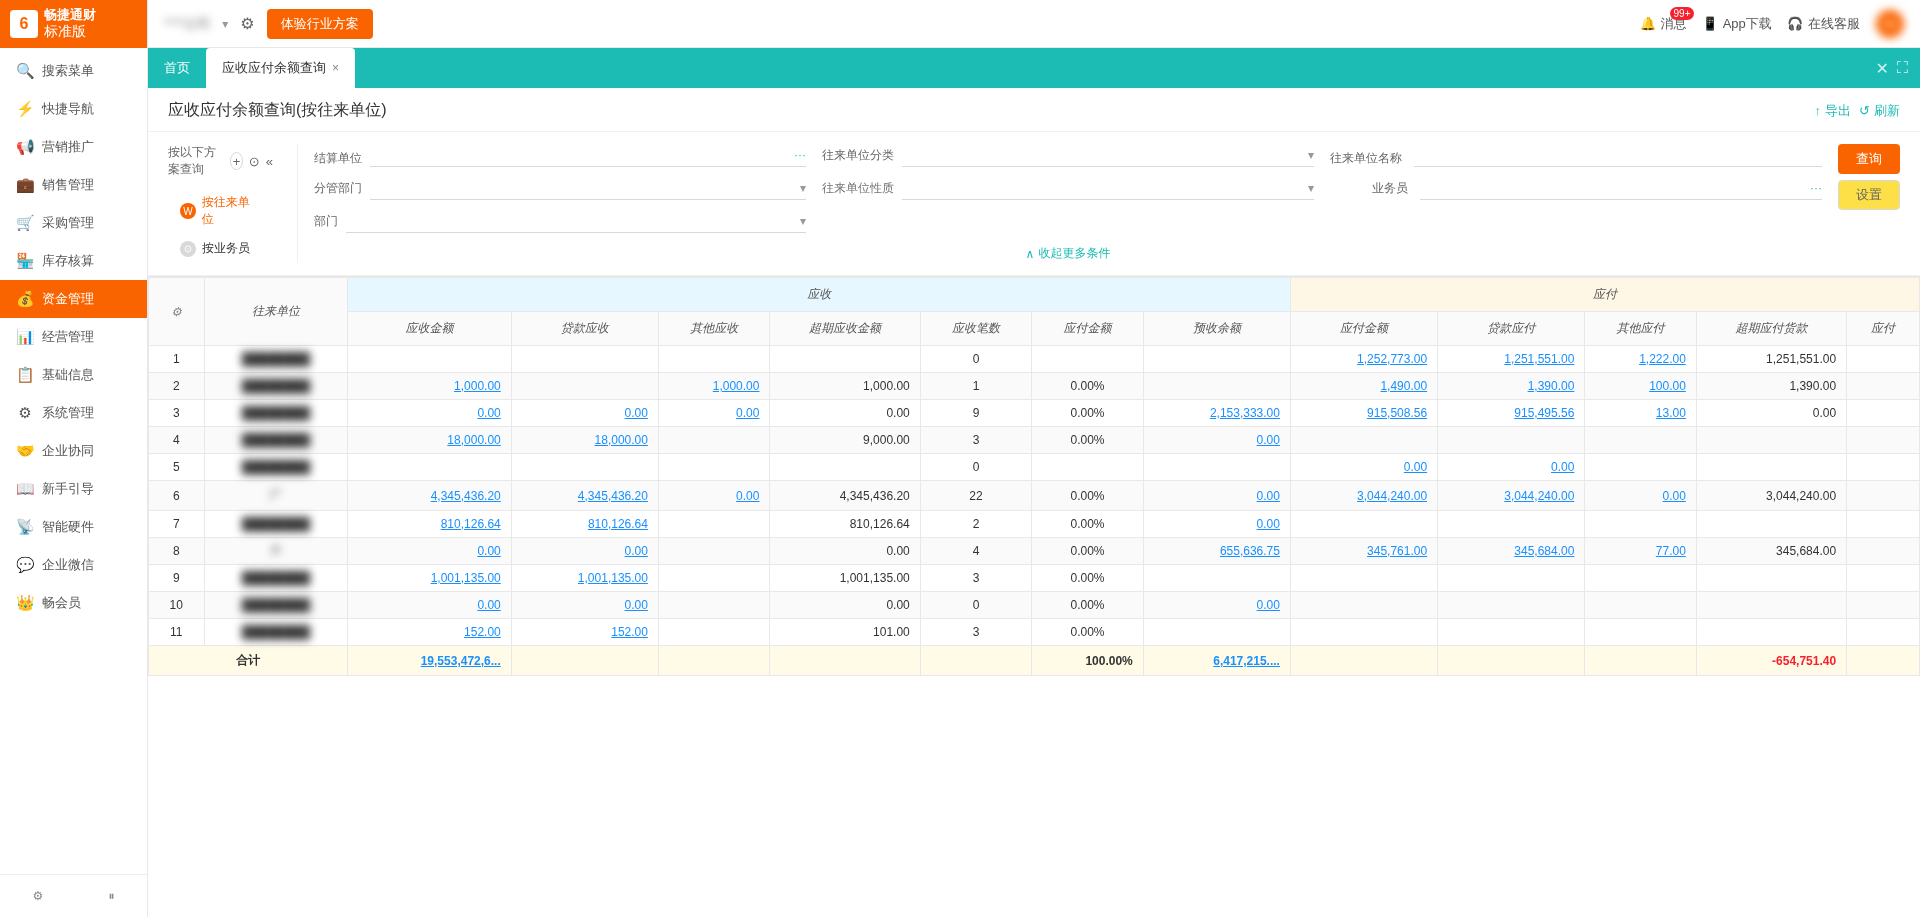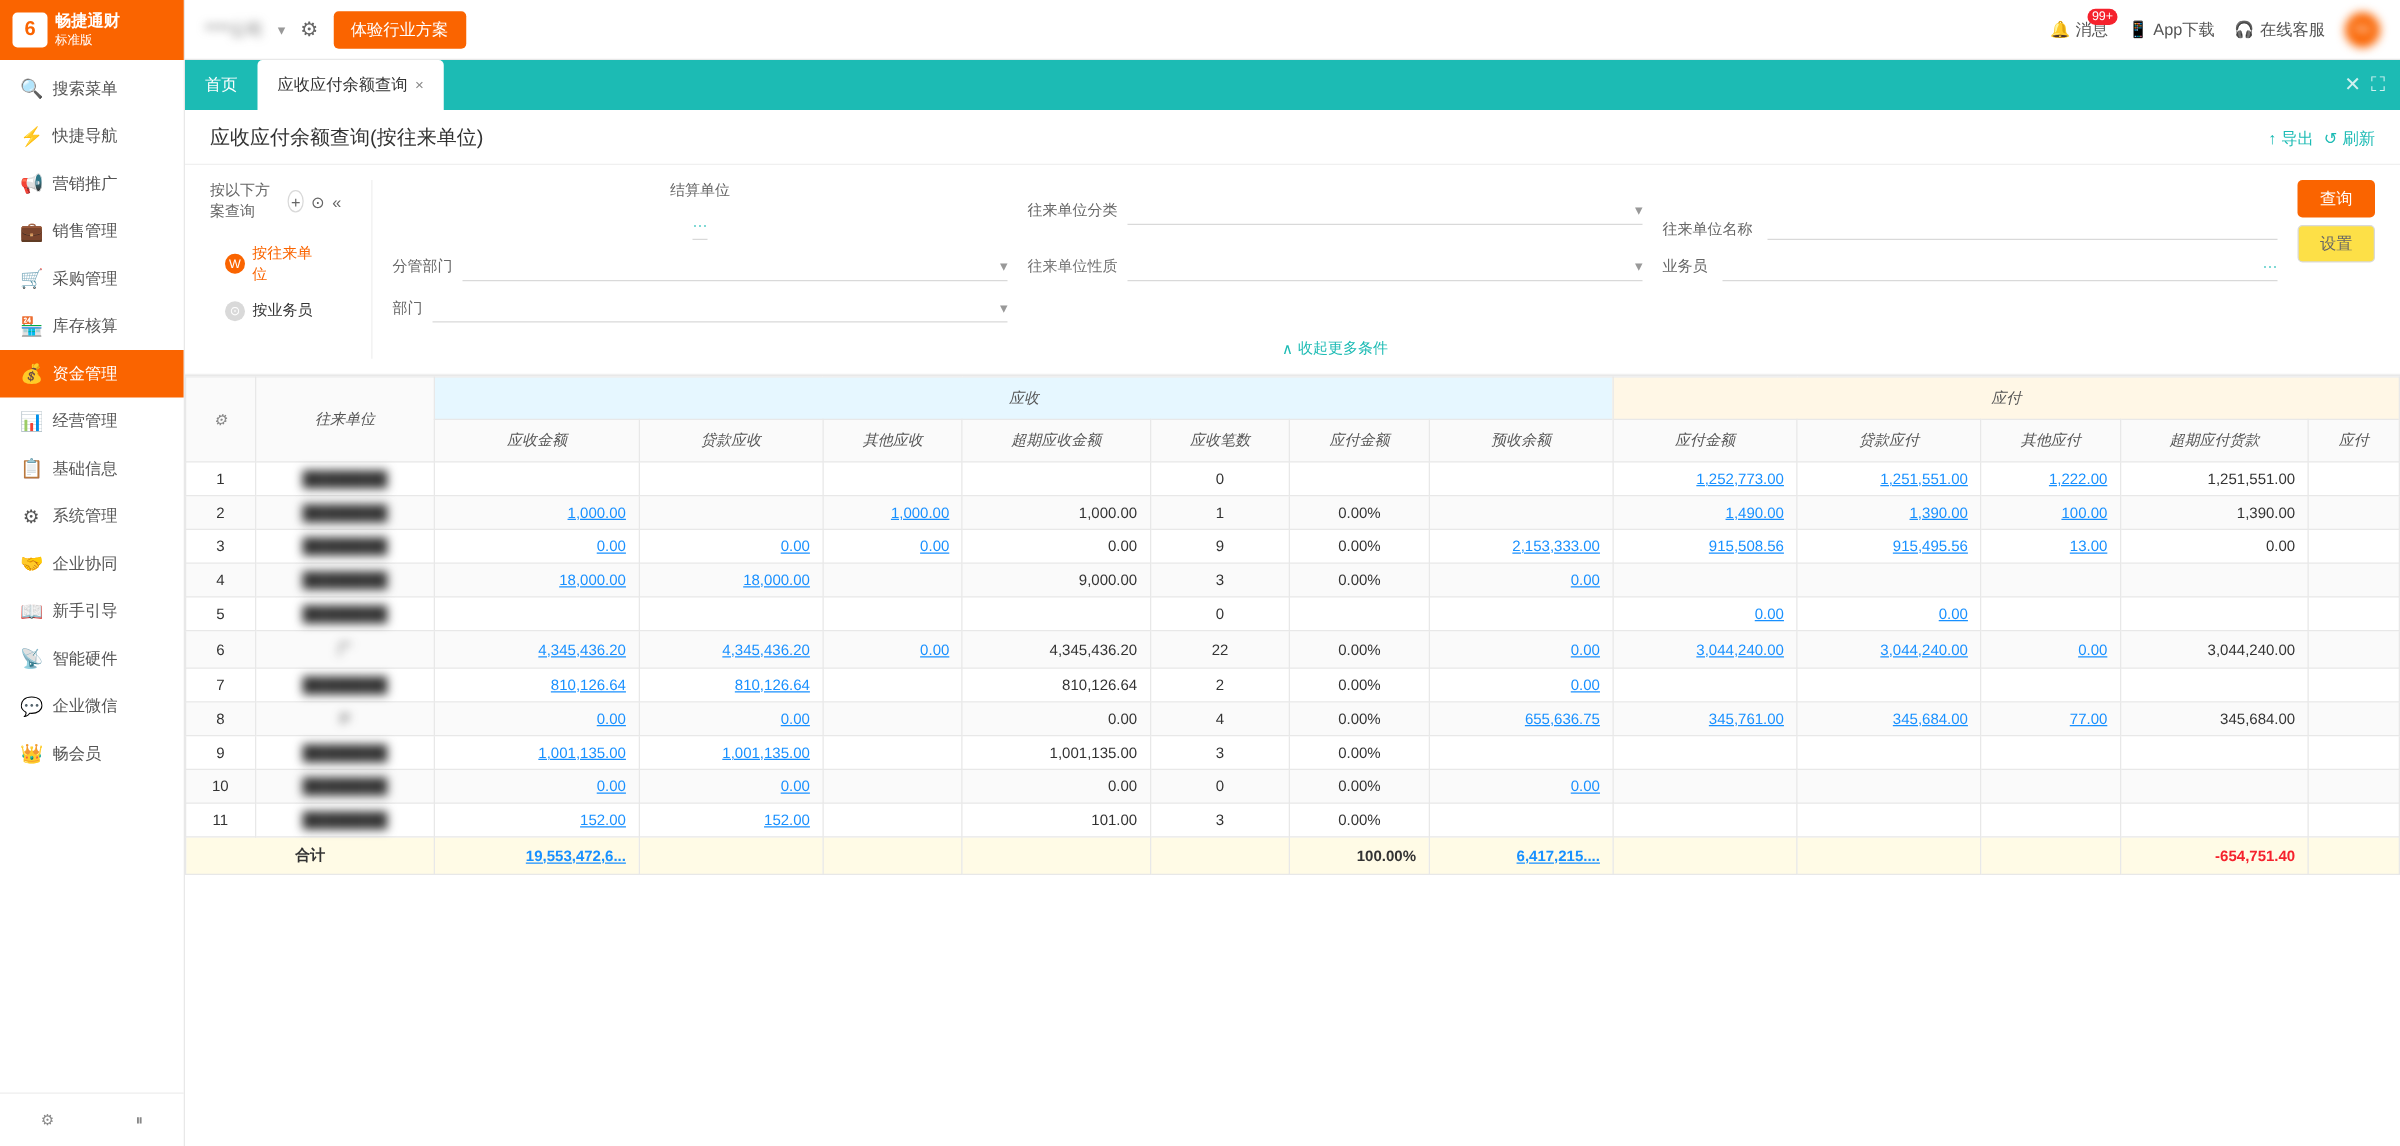--- a/index.html
+++ b/index.html
@@ -3,21 +3,21 @@
   <meta charset="utf-8">
   <style>
     * { box-sizing: border-box; margin: 0; padding: 0; }
     body { font-family: 'Microsoft YaHei', Arial, sans-serif; font-size: 12px; background: #f0f2f5; color: #333; display: flex; height: 917px; overflow: hidden; }
 
     
     .sidebar { width: 148px; background: #fff; display: flex; flex-direction: column; height: 100%; border-right: 1px solid #e8e8e8; flex-shrink: 0; }
     .sidebar-logo { background: #fa6400; padding: 8px 10px; display: flex; align-items: center; gap: 6px; height: 48px; }
     .sidebar-logo-icon { width: 28px; height: 28px; background: #fff; border-radius: 4px; display: flex; align-items: center; justify-content: center; font-size: 16px; color: #fa6400; font-weight: bold; }
     .sidebar-logo-text { color: #fff; font-size: 13px; font-weight: bold; line-height: 1.2; }
-    .sidebar-logo-badge { color: #fff; font-size: 10px; }
+    .sidebar-logo-badge { color: #fff; font-size: 14px; }
     .sidebar-nav { flex: 1; overflow-y: auto; padding: 4px 0; }
     .sidebar-item { display: flex; align-items: center; gap: 8px; padding: 10px 16px; cursor: pointer; color: #555; font-size: 13px; }
     .sidebar-item.active { background: #fa6400; color: #fff; border-radius: 0; }
     .sidebar-item-icon { font-size: 15px; width: 18px; text-align: center; }
     .sidebar-bottom { border-top: 1px solid #eee; padding: 8px 0; display: flex; justify-content: space-around; }
     .sidebar-bottom-btn { display: flex; align-items: center; gap: 4px; padding: 6px 10px; cursor: pointer; color: #888; font-size: 12px; }
 
     
     .main { flex: 1; display: flex; flex-direction: column; overflow: hidden; }
 
@@ -234,21 +234,21 @@
           </div>
           <div class="scheme-item">
             <div class="scheme-icon-gray">⊙</div>
             <span>按业务员</span>
           </div>
         </div>
 
         <div style="flex:1;">
 
           <div style="display:grid;grid-template-columns:1fr 1fr 1fr;gap:16px;margin-bottom:10px;">
-            <div style="display:flex;align-items:center;gap:8px;flex-direction:column;">
+            <div style="display:flex;align-items:flex-end;gap:8px;">
               <span style="color:#666;font-size:12px;white-space:nowrap;">结算单位</span>
               <div style="flex:1;border-bottom:1px solid #d9d9d9;padding:4px 0;display:flex;align-items:center;justify-content:flex-end;">
                 <span style="color:#1cbbb4;cursor:pointer;">···</span>
               </div>
             </div>
             <div style="display:flex;align-items:center;gap:8px;">
               <span style="color:#666;font-size:12px;white-space:nowrap;">往来单位分类</span>
               <div style="flex:1;border-bottom:1px solid #d9d9d9;padding:4px 0;display:flex;align-items:center;justify-content:flex-end;">
                 <span style="color:#999;font-size:12px;">▾</span>
               </div>
@@ -265,21 +265,21 @@
               <div style="flex:1;border-bottom:1px solid #d9d9d9;padding:4px 0;display:flex;align-items:center;justify-content:flex-end;">
                 <span style="color:#999;font-size:12px;">▾</span>
               </div>
             </div>
             <div style="display:flex;align-items:center;gap:8px;">
               <span style="color:#737373;font-size:12px;white-space:nowrap;">往来单位性质</span>
               <div style="flex:1;border-bottom:1px solid #d9d9d9;padding:4px 0;display:flex;align-items:center;justify-content:flex-end;">
                 <span style="color:#999;font-size:12px;">▾</span>
               </div>
             </div>
-            <div style="display:flex;align-items:center;gap:12px;">
+            <div style="display:flex;align-items:center;gap:12px;margin-left:42px;">
               <span style="color:#666;font-size:12px;white-space:nowrap;">业务员</span>
               <div style="flex:1;border-bottom:1px solid #d9d9d9;padding:4px 0;display:flex;align-items:center;justify-content:flex-end;">
                 <span style="color:#1cbbb4;cursor:pointer;">···</span>
               </div>
             </div>
           </div>
 
           <div style="display:grid;grid-template-columns:1fr 1fr 1fr;gap:16px;margin-bottom:8px;">
             <div style="display:flex;align-items:center;gap:8px;justify-content:space-between;">
               <span style="color:#666;font-size:12px;white-space:nowrap;">部门</span>

